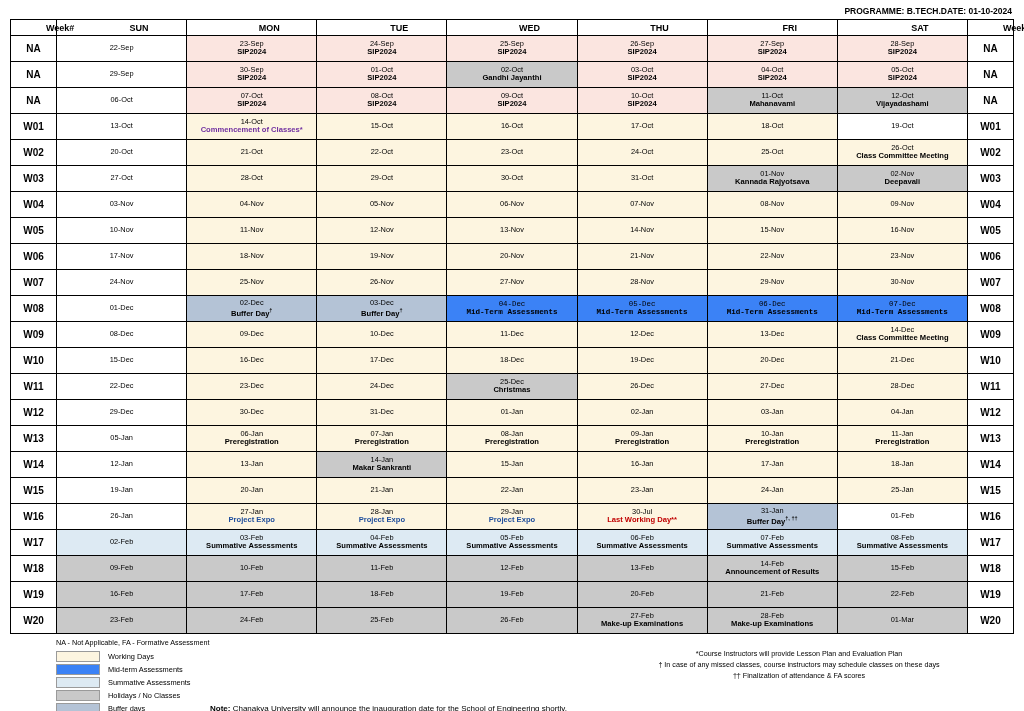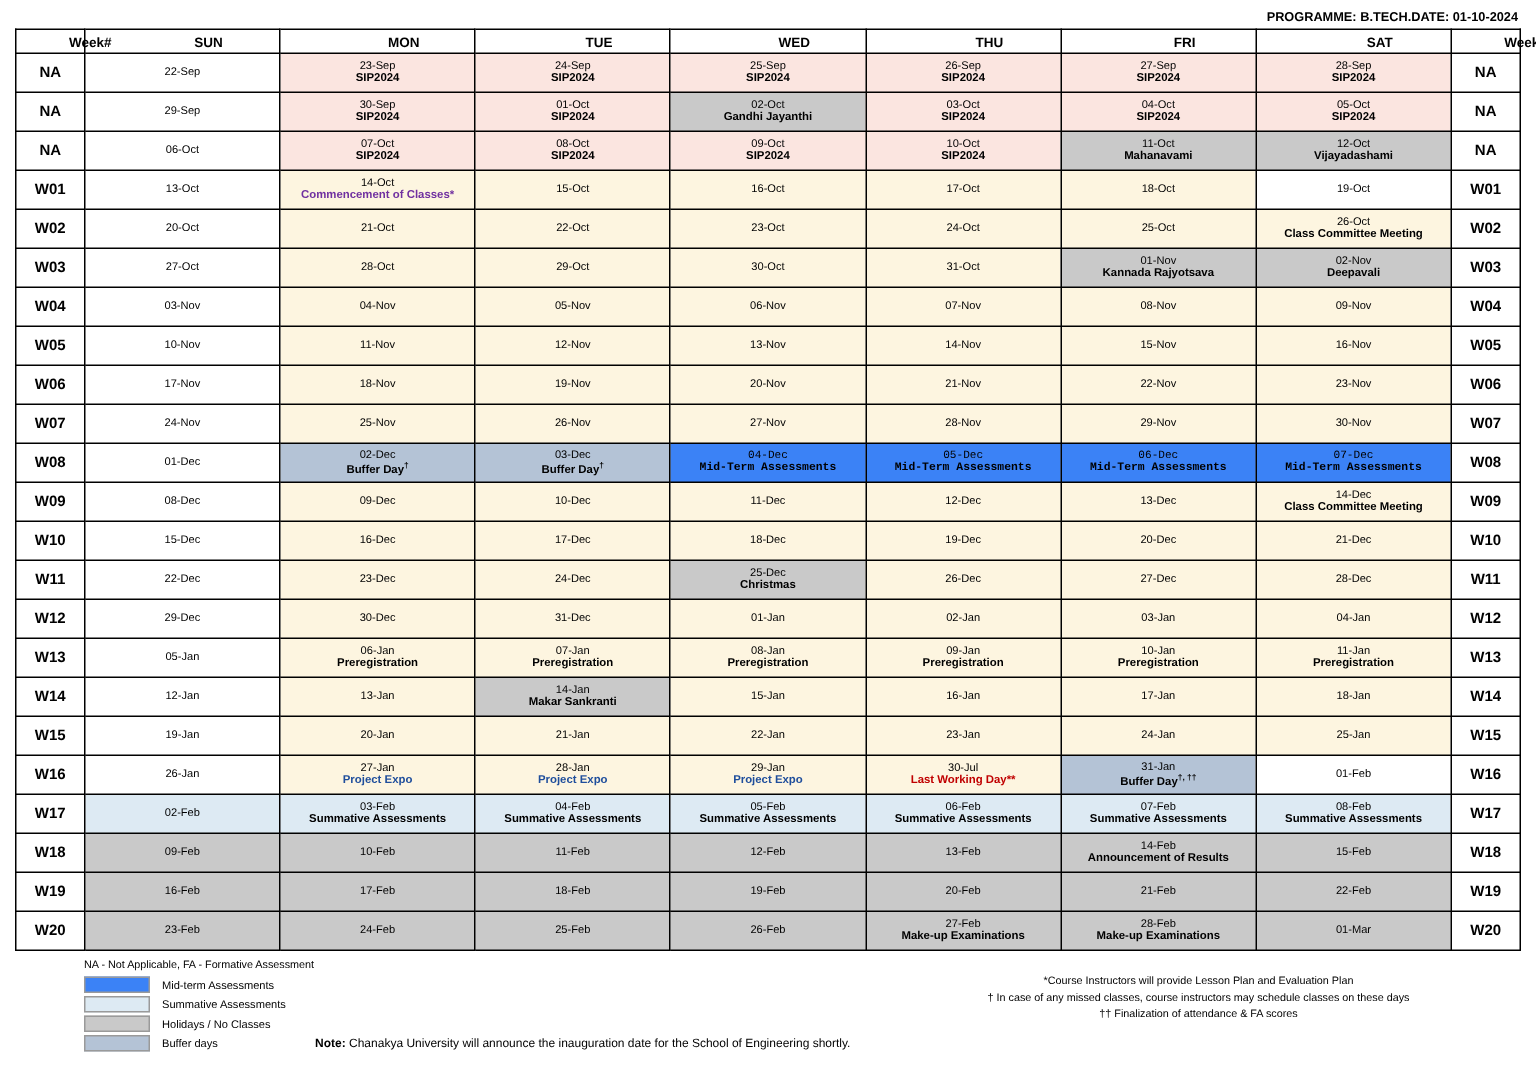--- a/index.html
+++ b/index.html
@@ -723,20 +723,24 @@
             <span class="dt">01-Mar</span>
           </td>
           <td class="wkcell">W20</td>
         </tr>
       </tbody>
   </table>
 
   <div class="footer">
     <div class="fnote">NA - Not Applicable, FA - Formative Assessment</div>
     <div class="legend" id="legend">
+        <div class="legend-row">
+          <span class="sw c-work"></span>
+          <span class="legend-label">Working Days</span>
+        </div>
         <div class="legend-row">
           <span class="sw c-mid"></span>
           <span class="legend-label">Mid-term Assessments</span>
         </div>
         <div class="legend-row">
           <span class="sw c-summ"></span>
           <span class="legend-label">Summative Assessments</span>
         </div>
         <div class="legend-row">
           <span class="sw c-hol"></span>

